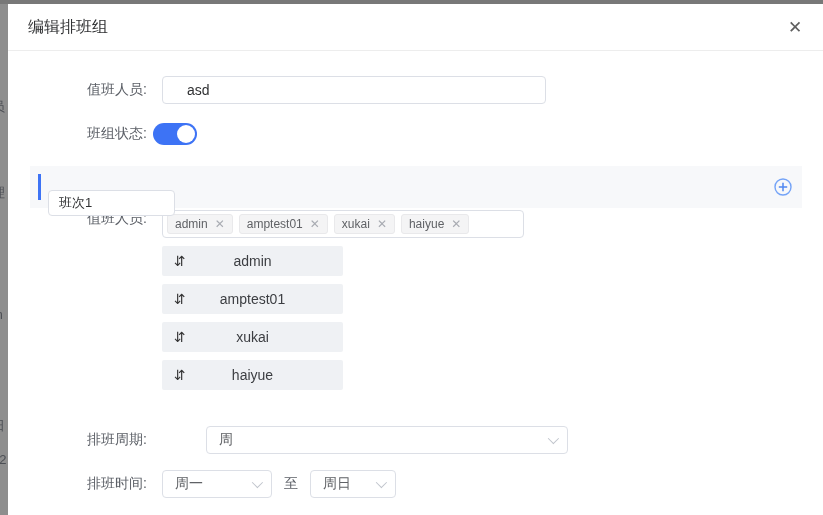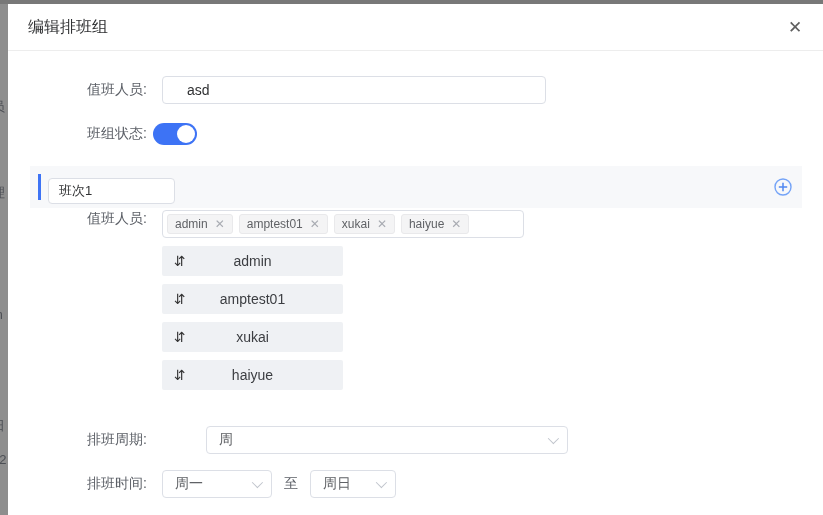--- a/index.html
+++ b/index.html
@@ -40,21 +40,21 @@
 
   .row-status { margin-top:19px; }
   .switch { position:relative; width:44px; height:22px; border-radius:11px;
     background:#3d73f5; margin-left:6px; cursor:pointer; }
   .switch .knob { position:absolute; right:2px; top:2px; width:18px; height:18px;
     border-radius:50%; background:#fff; }
 
   .shift-bar { position:relative; margin-top:21px; margin-left:22px; width:772px;
     height:42px; background:#f7f8fa; }
   .shift-accent { position:absolute; left:8px; top:8px; width:3px; height:26px; background:#3d73f5; }
-  .shift-name-input { position:absolute; left:18px; top:12px; width:127px; height:26px;
+  .shift-name-input { position:absolute; left:18px; top:24px; width:127px; height:26px;
     border:1px solid #dcdfe6; border-radius:4px; background:#fff; font-size:13px;
     color:#303133; padding:4px 10px; outline:none;
     font-family:"Liberation Sans","DejaVu Sans",sans-serif; }
   .add-shift-btn { position:absolute; right:10px; top:12px; width:18px; height:18px; cursor:pointer; }
 
   .row-staff { margin-top:2px; align-items:flex-start; }
   .tags-box { width:362px; min-height:28px; border:1px solid #dcdfe6; border-radius:4px;
     display:flex; align-items:center; padding:3px 4px; gap:6px; cursor:text; }
   .tag { display:inline-flex; align-items:center; height:20px; padding:0 7px;
     background:#f4f4f5; border:1px solid #e9e9eb; border-radius:3px;

